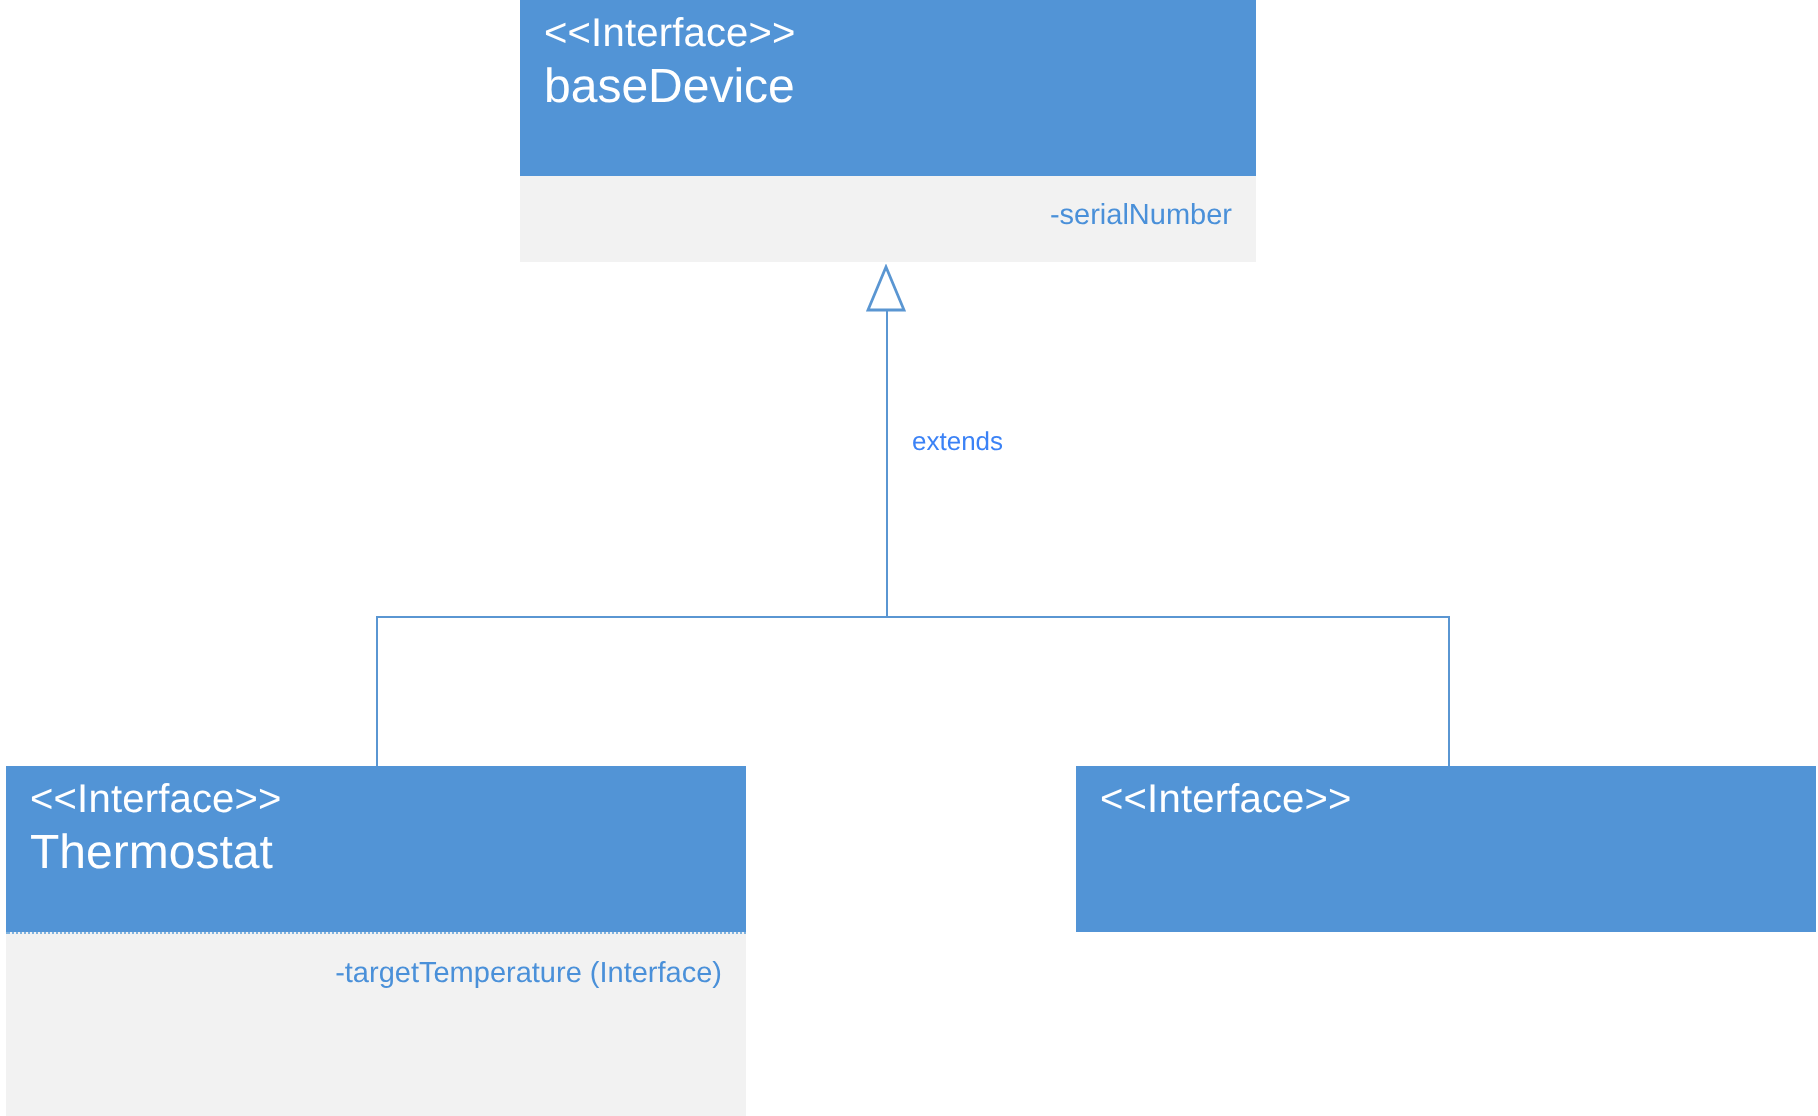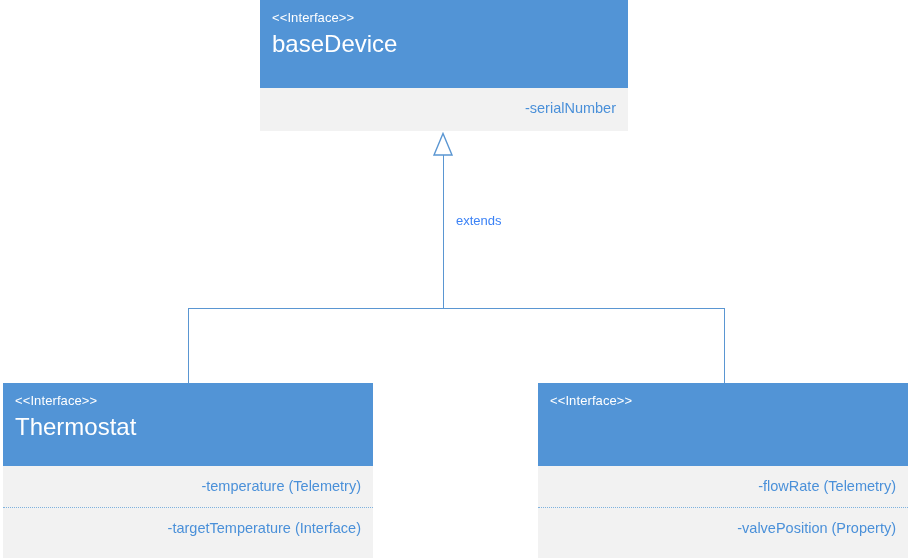--- a/index.html
+++ b/index.html
@@ -26,21 +26,21 @@
     box-sizing: border-box;
   }
   .uml-header {
     background: #5294d6;
     box-sizing: border-box;
     padding: 8px 12px 6px 12px;
     color: #ffffff;
     overflow: hidden;
   }
   .uml-stereotype {
-    font-size: 13px;
+    font-size: 20px;
     line-height: 19px;
     color: #ffffff;
     letter-spacing: 0.1px;
     white-space: nowrap;
   }
   .uml-name {
     font-size: 24px;
     line-height: 28px;
     color: #ffffff;
     white-space: nowrap;
@@ -113,28 +113,23 @@
   <div class="conn conn-v" style="left:188px; top:308px; height:76px;"></div>
 
   <div class="conn conn-v" style="left:724px; top:308px; height:76px;"></div>
 
   <div class="uml-box" id="box-thermostat" style="left:3px; top:383px; width:370px;">
     <div class="uml-header" style="height:83px;">
       <div class="uml-stereotype">&lt;&lt;Interface&gt;&gt;</div>
       <div class="uml-name">Thermostat</div>
     </div>
     <div class="uml-body" style="height:92px;">
-      <div class="uml-attr">-temperature (Telemetry)</div>
       <div class="uml-attr sep">-targetTemperature (Interface)</div>
     </div>
   </div>
 
   <div class="uml-box" id="box-flowcontroller" style="left:538px; top:383px; width:370px;">
     <div class="uml-header" style="height:83px;">
       <div class="uml-stereotype">&lt;&lt;Interface&gt;&gt;</div>
     </div>
-    <div class="uml-body" style="height:92px;">
-      <div class="uml-attr">-flowRate (Telemetry)</div>
-      <div class="uml-attr sep">-valvePosition (Property)</div>
-    </div>
   </div>
 
 </div>
 
 </body></html>

